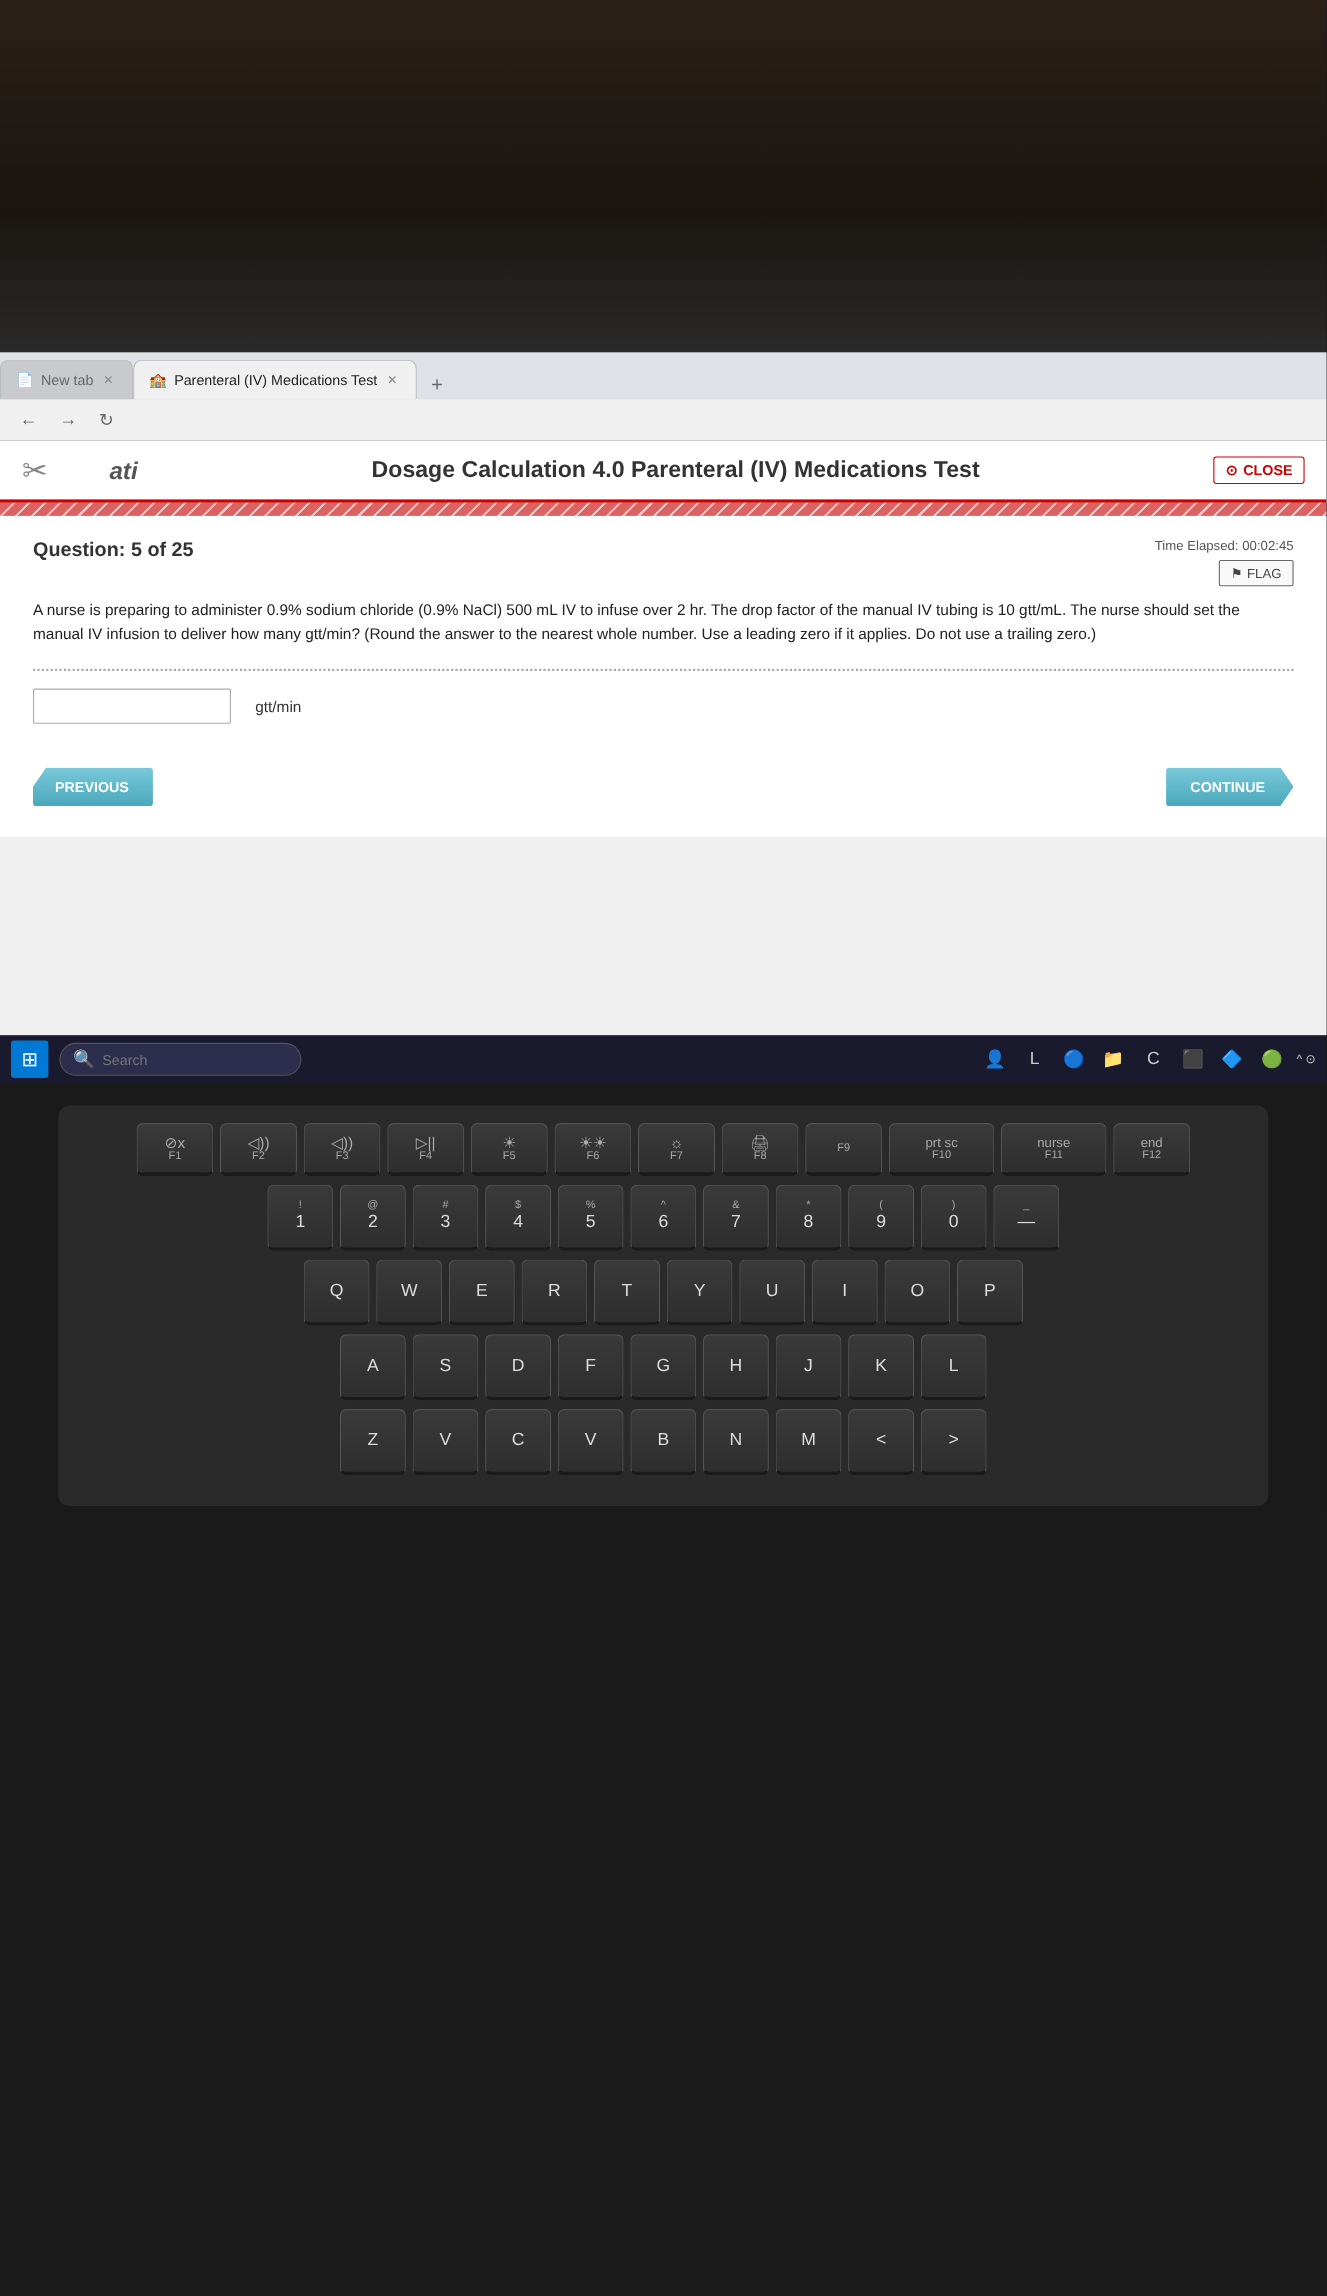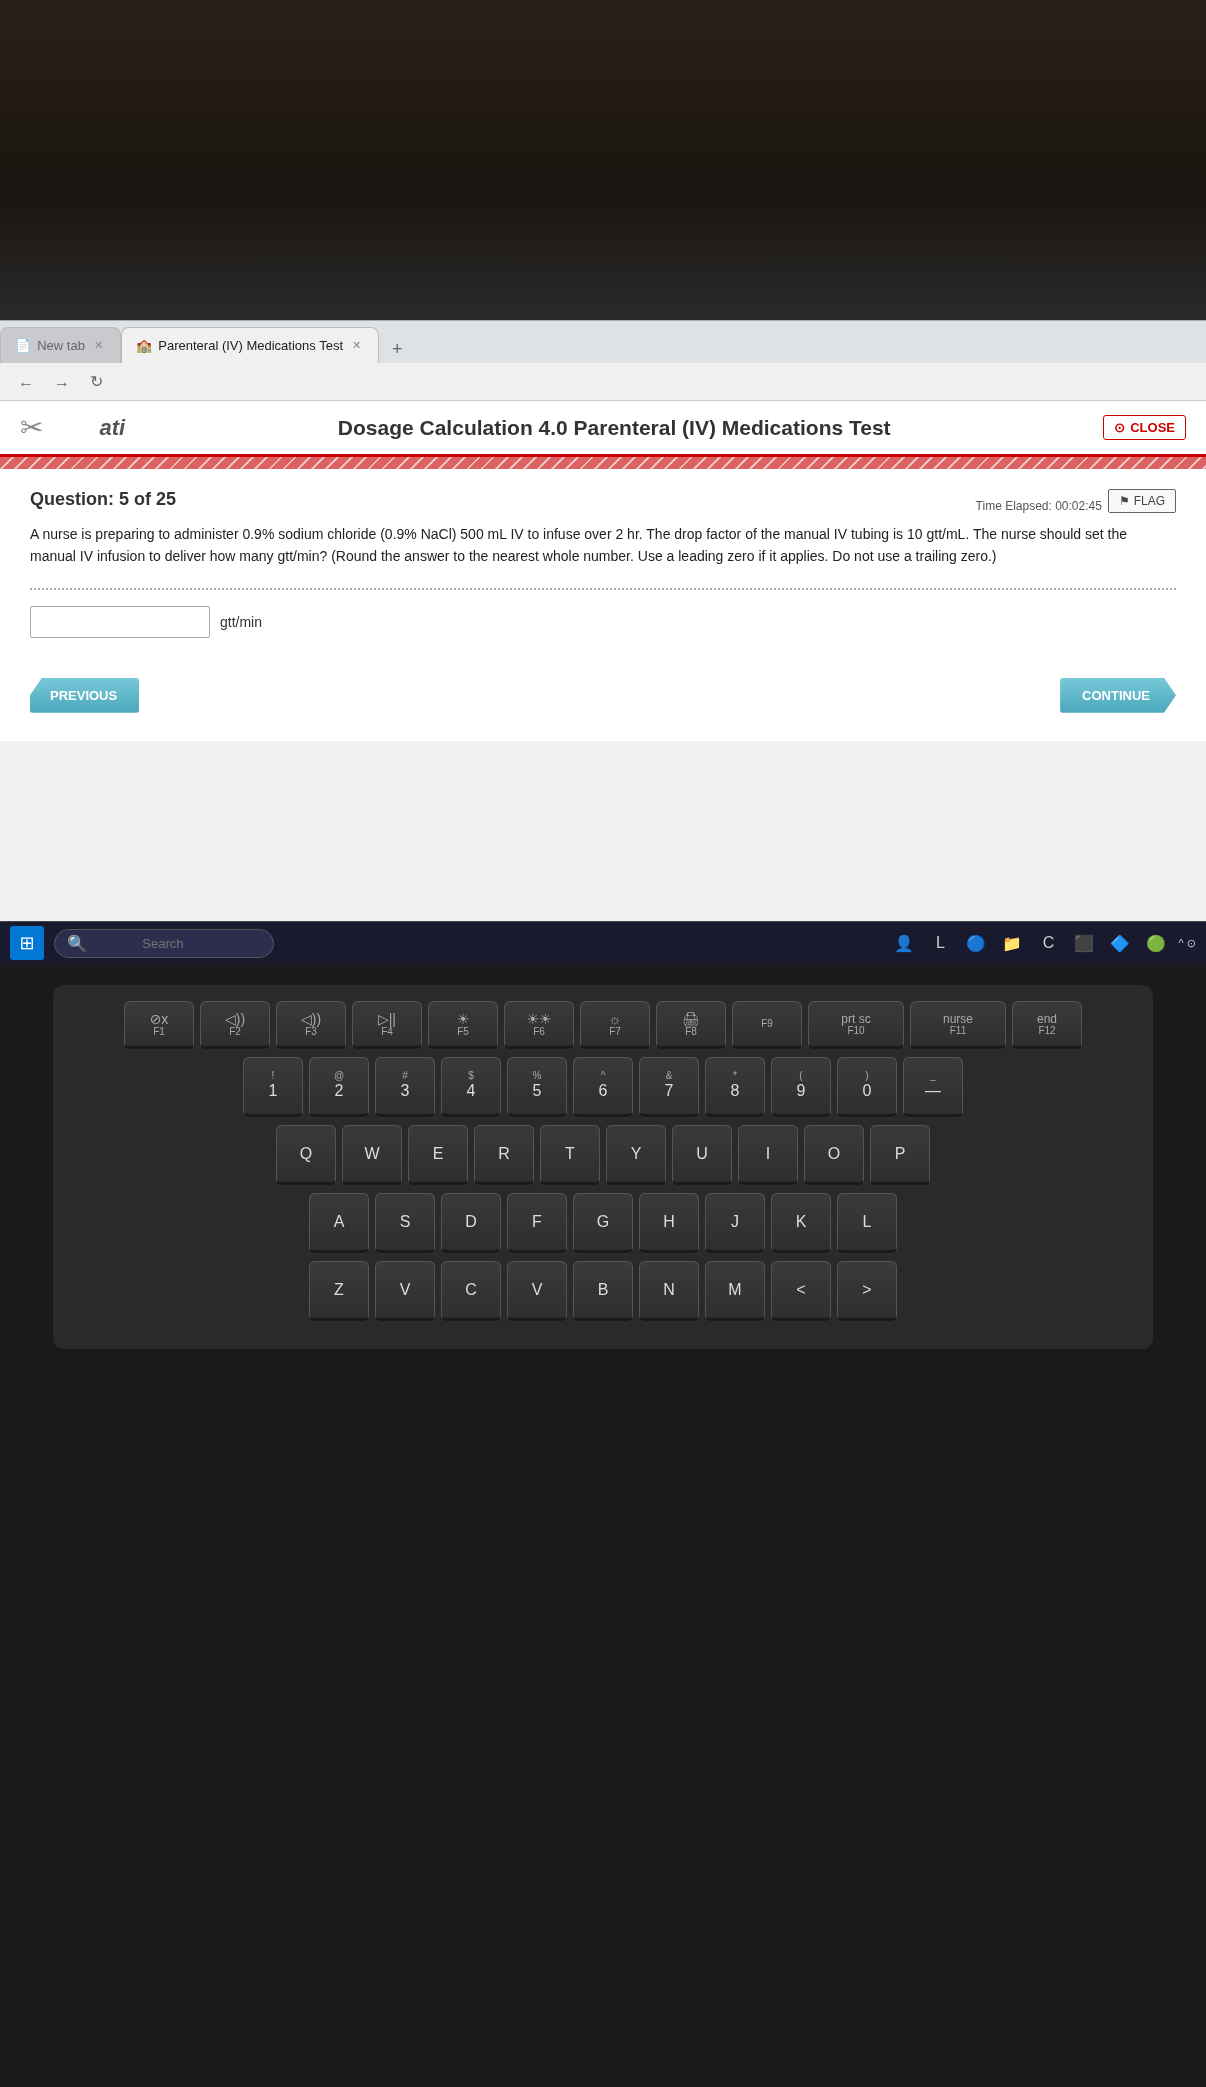--- a/index.html
+++ b/index.html
@@ -185,21 +185,21 @@
     }
 
     .question-number {
       font-size: 18px;
       font-weight: bold;
       color: #333;
     }
 
     .time-area {
       display: flex;
-      flex-direction: row;
+      flex-direction: column;
       align-items: flex-end;
       gap: 6px;
     }
 
     .time-elapsed {
       font-size: 12px;
       color: #555;
     }
 
     .flag-btn {
@@ -226,21 +226,21 @@
     .dot-separator {
       border: none;
       border-top: 2px dotted #aaa;
       margin: 16px 0;
     }
 
     
     .answer-area {
       display: flex;
       align-items: center;
-      gap: 10px;
+      gap: 22px;
       margin: 16px 0 30px;
     }
 
     .answer-input {
       width: 180px;
       height: 32px;
       border: 1px solid #aaa;
       border-radius: 2px;
       padding: 4px 8px;
       font-size: 14px;
@@ -324,21 +324,20 @@
       flex: 0 0 220px;
     }
 
     .taskbar-search input {
       background: transparent;
       border: none;
       color: #ccc;
       font-size: 13px;
       outline: none;
       width: 140px;
-      text-align: center;
     }
 
     .taskbar-icons {
       display: flex; align-items: center; gap: 8px;
       margin-left: auto;
     }
 
     .taskbar-icon {
       width: 28px; height: 28px;
       display: flex; align-items: center; justify-content: center;

